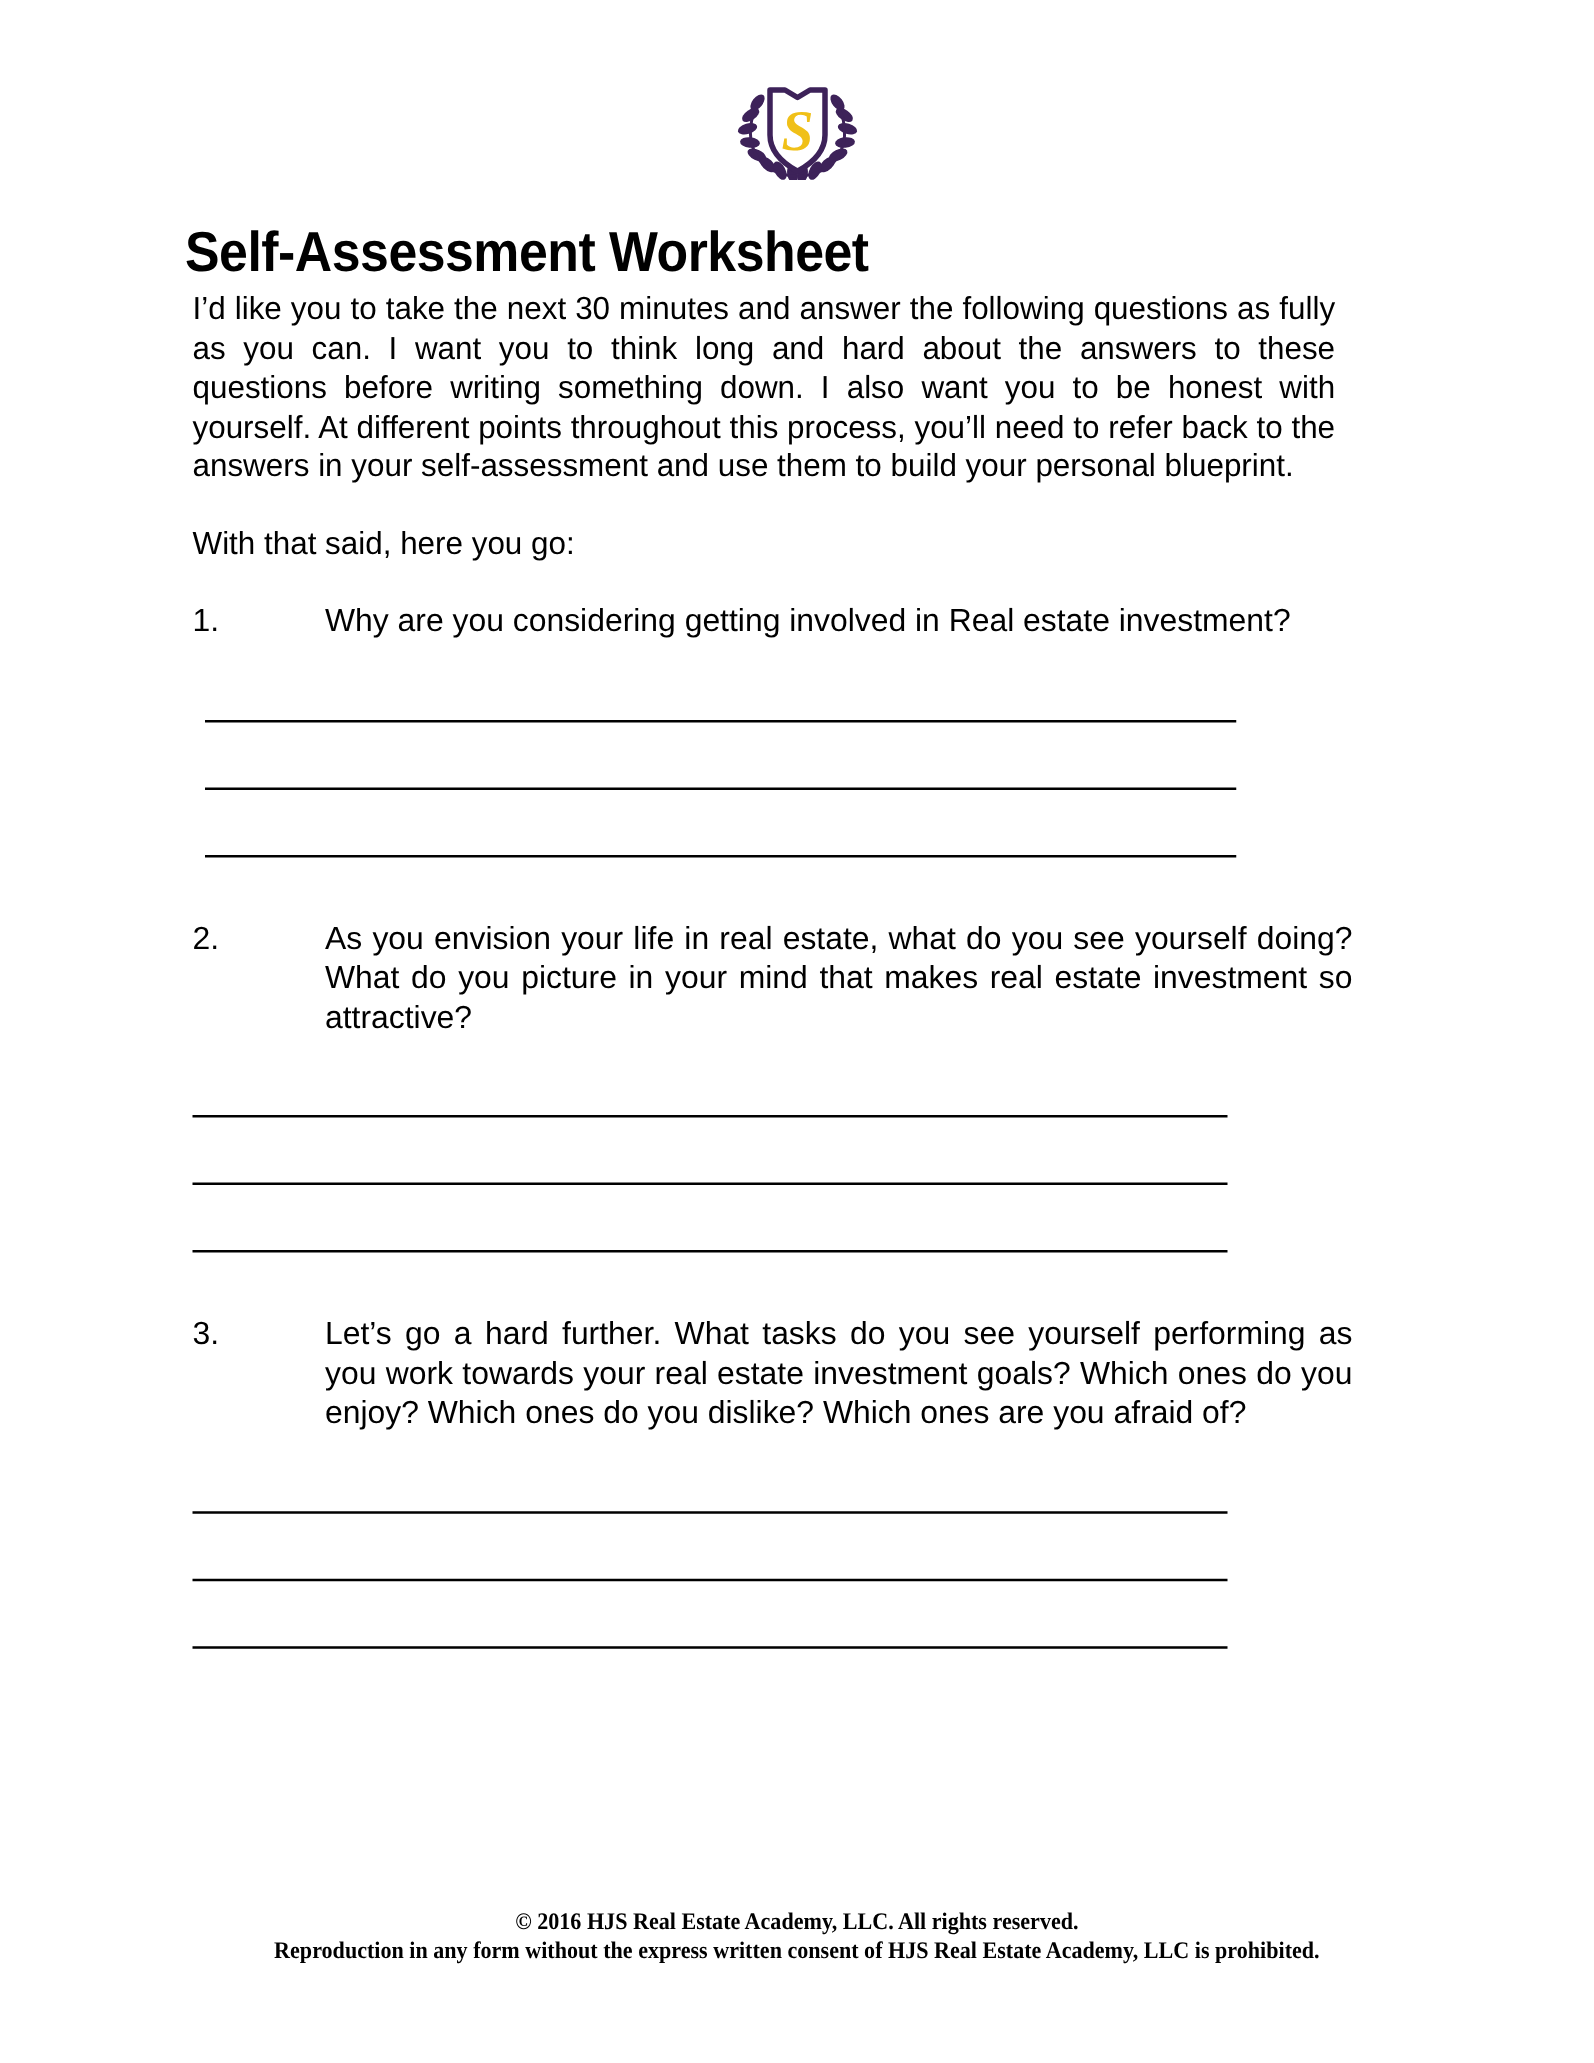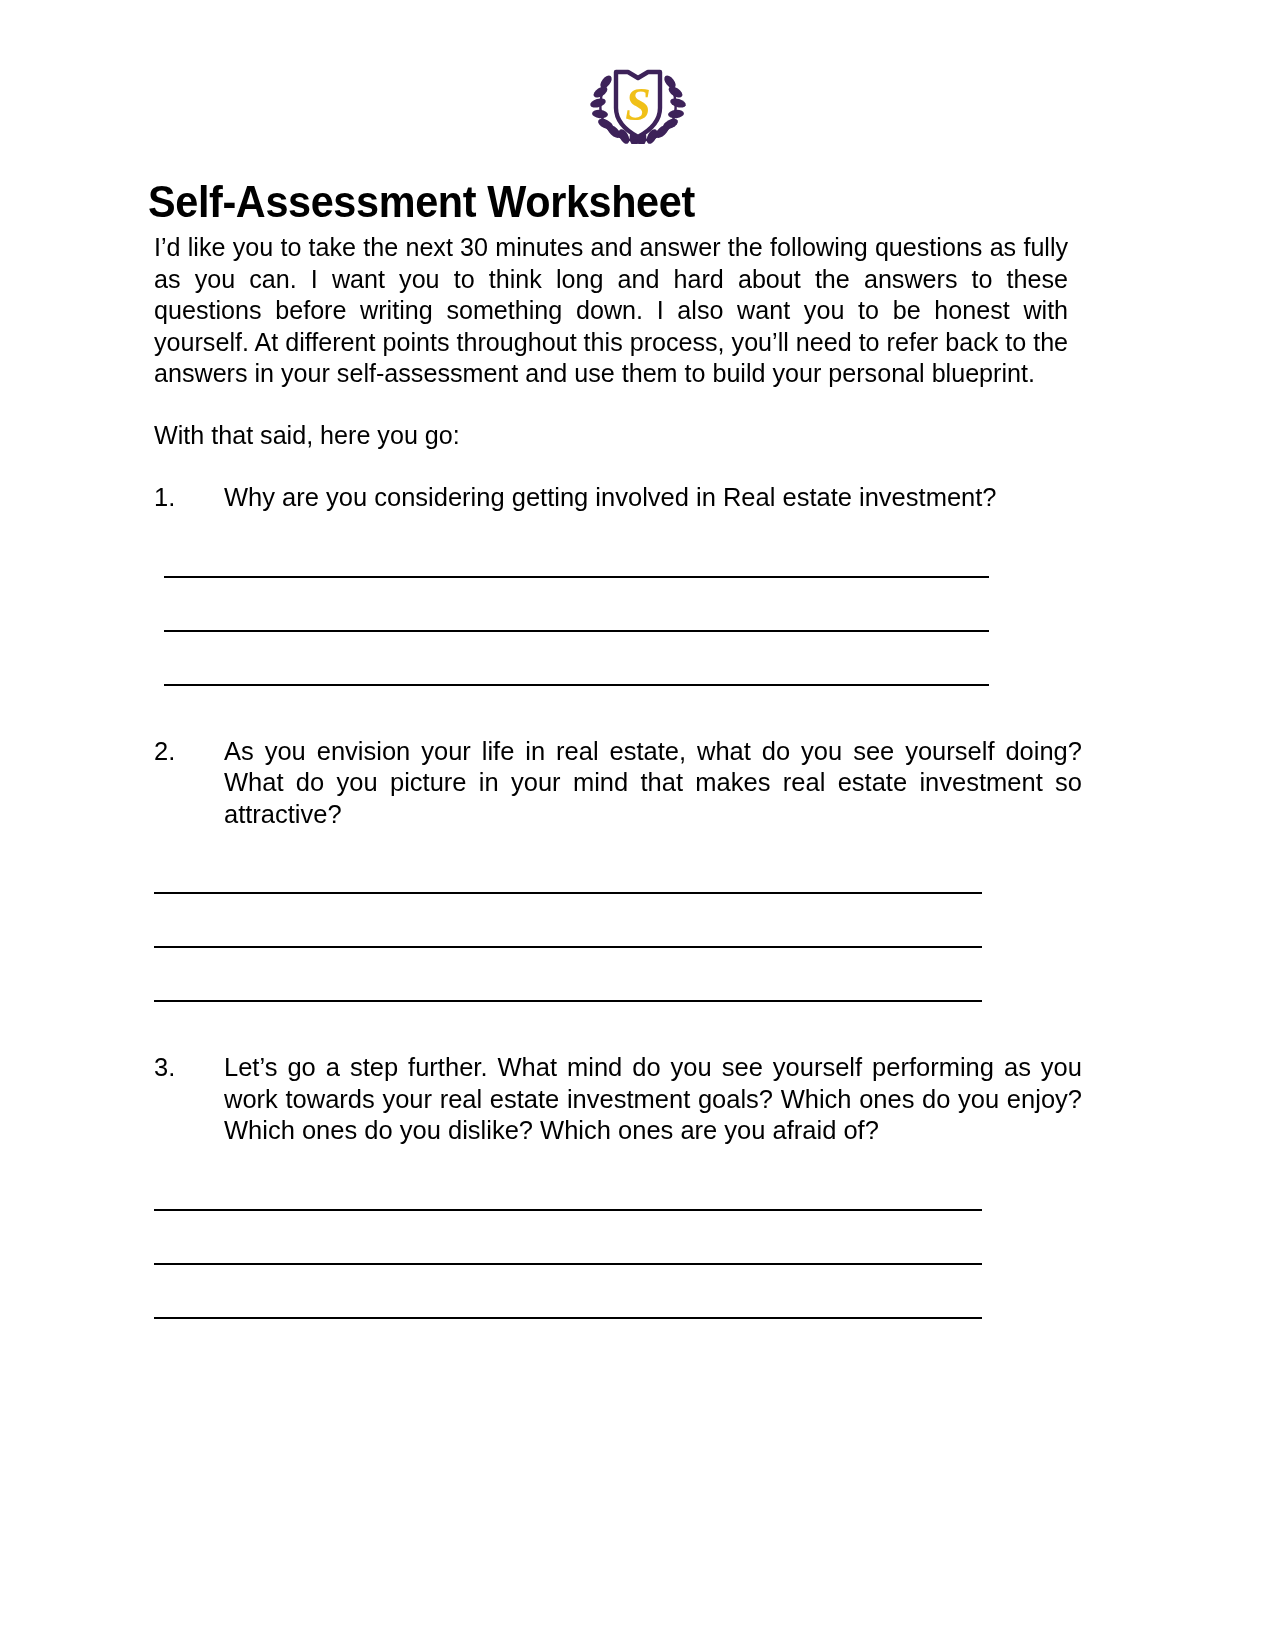--- a/index.html
+++ b/index.html
@@ -92,21 +92,21 @@
   .question .qnum {
     position: absolute;
     left: 0;
     top: 0;
     width: 40px;
     text-align: left;
     font-family: "Liberation Sans Narrow", "Liberation Sans", sans-serif;
     font-size: 25.5px;
     line-height: 31.5px;
   }
-  .question .qtext { display: block; }
+  .question .qtext { display: block; margin-left: 36px; }
 
   
   .lines {
     margin-top: 0;
   }
   .rule {
     height: 0;
     border-bottom: 2px solid #000000;
   }
 
@@ -206,28 +206,32 @@
         <div class="rule"></div>
         <div style="height:52px"></div>
         <div class="rule"></div>
         <div style="height:50px"></div>
       </div>
     </div>
 
     <div class="qblock">
       <div class="question">
         <span class="qnum">3.</span>
-        <span class="qtext">Let’s go a step further. What mind do you see yourself performing as you work towards your real estate investment goals? Which ones do you enjoy? Which ones do you dislike? Which ones are you afraid of?</span>
+        <span class="qtext">Let’s go a hard further. What tasks do you see yourself performing as you work towards your real estate investment goals? Which ones do you enjoy? Which ones do you dislike? Which ones are you afraid of?</span>
       </div>
       <div class="lines q3">
         <div style="height:62px"></div>
         <div class="rule"></div>
         <div style="height:52px"></div>
         <div class="rule"></div>
         <div style="height:52px"></div>
         <div class="rule"></div>
       </div>
     </div>
 
   </div>
 
+  <div class="footer">
+    <div>© 2016 HJS Real Estate Academy, LLC. All rights reserved.</div>
+    <div>Reproduction in any form without the express written consent of HJS Real Estate Academy, LLC is prohibited.</div>
+  </div>
 
 </div>
 
 </body></html>

